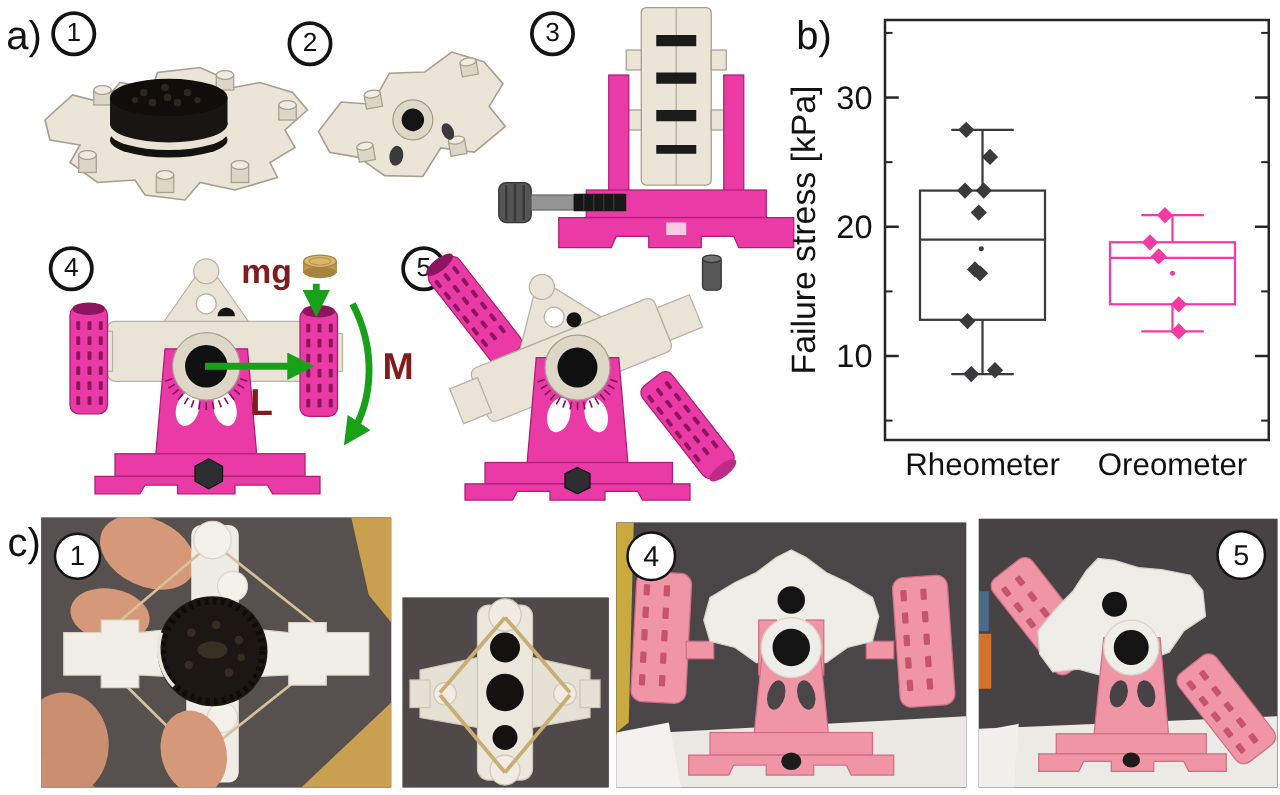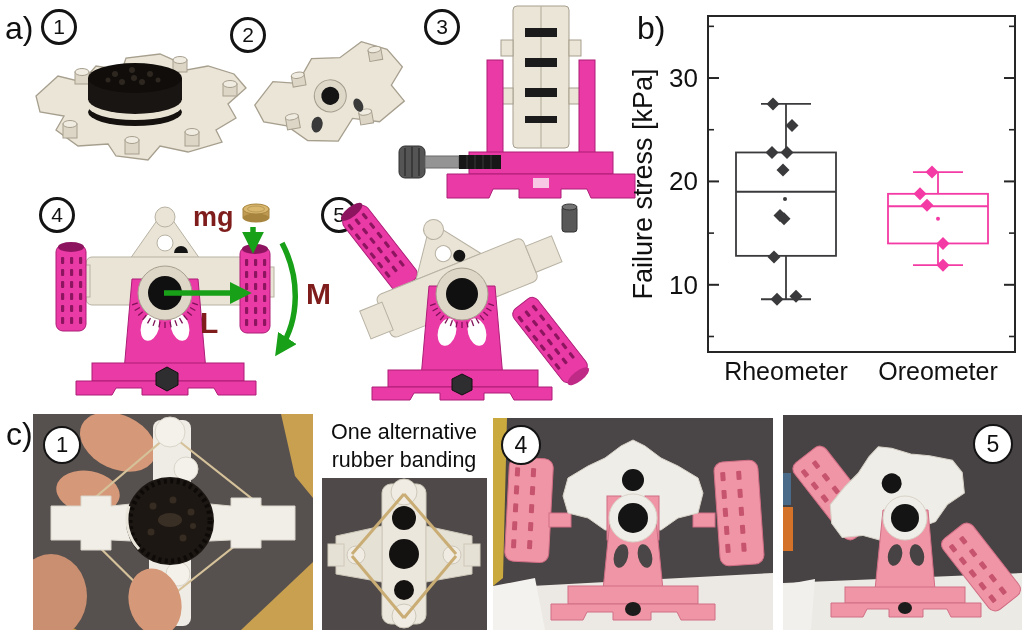--- a/index.html
+++ b/index.html
@@ -448,22 +448,20 @@
           <ellipse cx="137" cy="106" rx="12" ry="7" fill="#3a2f25"></ellipse>
         </g>
       </g>
       <ellipse cx="122" cy="188" rx="26" ry="34" fill="#d59878" transform="rotate(-15 122 188)"></ellipse>
     </svg>
     <div class="pbadge" style="left:10px;top:12px;width:34px;height:34px;font-size:22px">
         <span>1</span>
       </div>
   </div>
 
-  <div class="cap" style="left:316px;top:419px">One alternative</div>
-  <div class="cap" style="left:316px;top:447px">rubber banding</div>
   <div class="photo" style="left:322px;top:478px;width:165px;height:152px">
     <svg width="165" height="152" viewBox="0 0 165 152" style="left:0;top:0">
       <rect width="165" height="152" fill="#4f4a49"></rect>
       <g>
         <rect x="60" y="6" width="44" height="140" rx="9" fill="#ece7dd" stroke="#cec8ba"></rect>
         <polygon points="14,58 60,48 60,104 14,96" fill="#e6e1d5" stroke="#cec8ba"></polygon>
         <polygon points="104,48 150,58 150,96 104,104" fill="#e6e1d5" stroke="#cec8ba"></polygon>
         <rect x="6" y="66" width="16" height="22" fill="#e6e1d5" stroke="#cec8ba"></rect>
         <rect x="142" y="66" width="16" height="22" fill="#e6e1d5" stroke="#cec8ba"></rect>
         <circle cx="82" cy="14" r="13" fill="#f0ece3" stroke="#cec8ba"></circle>

